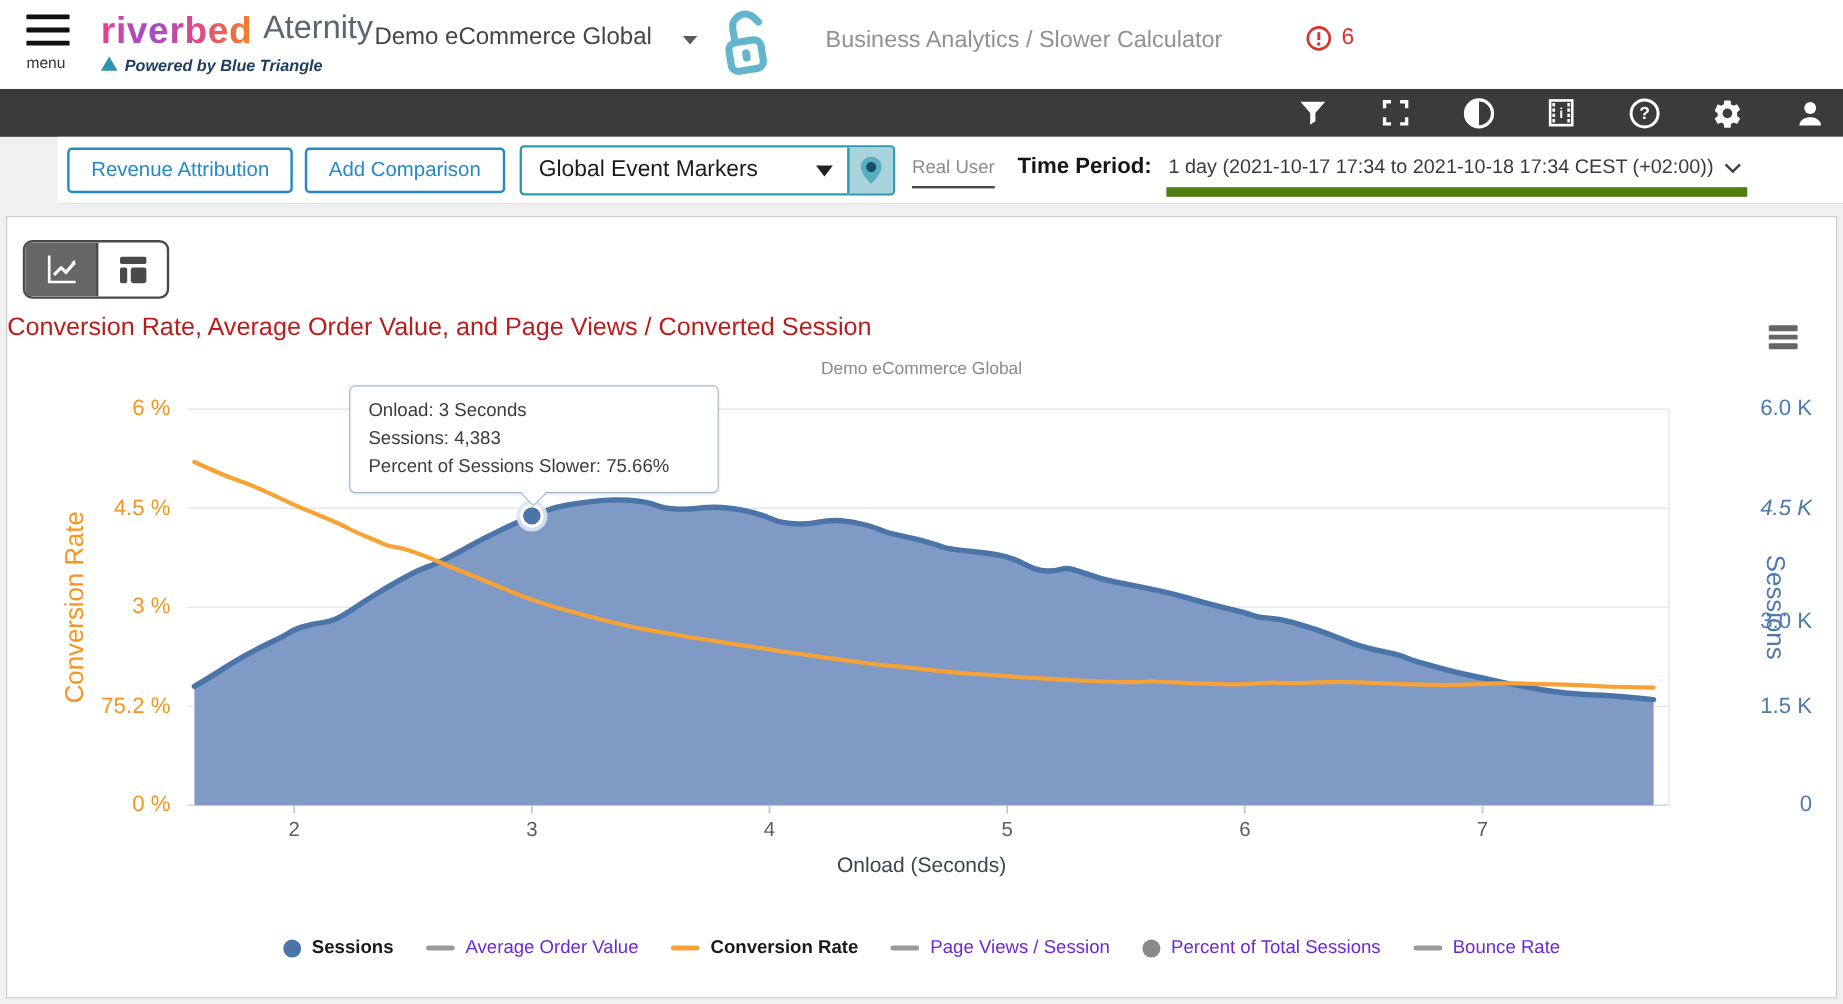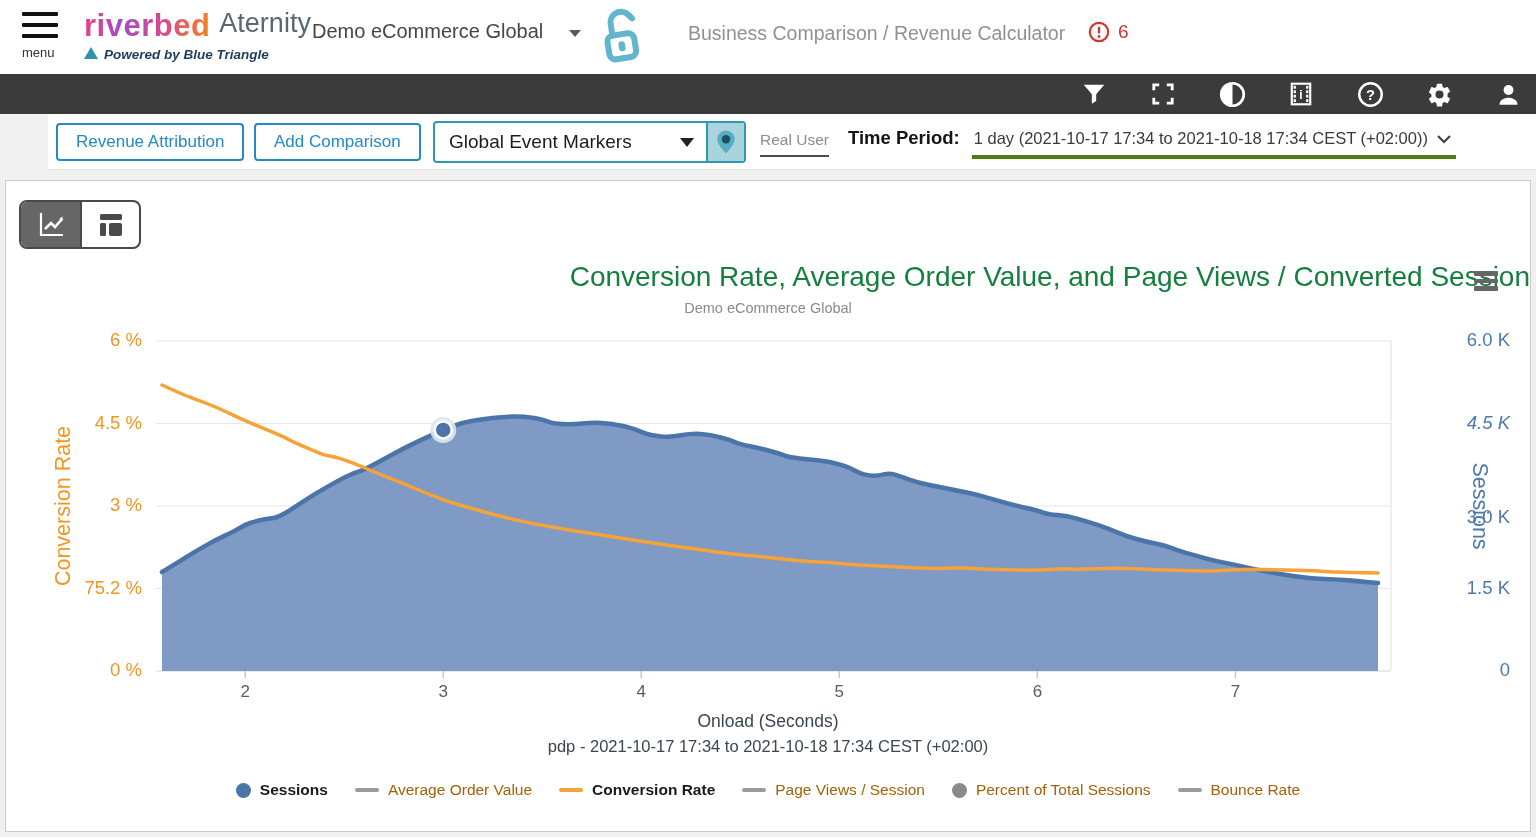--- a/index.html
+++ b/index.html
@@ -47,35 +47,35 @@
      border-radius:4px; background:#fff; display:flex; align-items:stretch; cursor:pointer; }
   .marker-select .sel-value { font-size:19px; color:#1c1c1c; padding:0 14px; display:flex; align-items:center; }
   .sel-caret { width:0; height:0; border-left:7px solid transparent; border-right:7px solid transparent;
      border-top:9px solid #222; align-self:center; margin:0 12px 0 34px; }
   .pin-box { width:38px; background:#a9d4de; border-left:2px solid #2e9ab0; display:flex;
      align-items:center; justify-content:center; }
   .real-user { position:absolute; left:712px; top:17px; font-size:15.5px; color:#8c8c8c;
      padding-bottom:6px; border-bottom:2px solid #4a4a4a; cursor:pointer; }
   .time-period { position:absolute; left:800px; top:13px; display:flex; align-items:baseline; }
   .tp-label { font-size:18.5px; font-weight:bold; color:#141414; margin-right:12px; }
-  .tp-value-wrap { display:flex; align-items:center; border-bottom:4px solid #4d7c0f; padding:0 4px 7px 2px; cursor:pointer; }
+  .tp-value-wrap { display:flex; align-items:center; border-bottom:8px solid #4d7c0f; padding:0 4px 7px 2px; cursor:pointer; }
   .tp-value { font-size:16.5px; color:#3a3a3a; }
   .collapse-btn { position:absolute; right:-3px; top:4px; width:32px; height:36px; background:#fff;
      border:2px solid #6f6f6f; border-radius:4px; display:flex; align-items:center; justify-content:center; cursor:pointer; }
 
   
   .chart-panel { position:relative; margin:10px 5px 0 5px; width:1526px; height:652px;
      background:#ffffff; border:1px solid #cccccc; }
   .view-toggle { position:absolute; left:13px; top:19px; display:flex; border:2px solid #4a4a4a;
      border-radius:8px; overflow:hidden; background:#fff; }
   .vt-btn { width:59px; height:45px; display:flex; align-items:center; justify-content:center; cursor:pointer; }
   .vt-active { background:#666666; }
   .vt-btn + .vt-btn { border-left:2px solid #4a4a4a; }
-  .chart-title { position:absolute; left:0; top:80px; width:100%; text-align:right;
-     font-size:28px; color:#15803d; }
+  .chart-title { position:absolute; left:0; top:80px; width:100%; text-align:left;
+     font-size:21px; color:#b91c1c; }
   .chart-subtitle { position:absolute; left:0; top:119px; width:100%; text-align:center;
      font-size:14.5px; color:#8a8a8a; }
   .chart-menu { position:absolute; right:32px; top:90px; cursor:pointer; }
   .chart-menu .m-bar { display:block; width:24px; height:4.5px; background:#666; border-radius:1px; margin-bottom:3px; }
 
   .chart-canvas { position:absolute; left:0; top:0; width:1526px; height:560px; }
 
   .ytick-left { position:absolute; left:0; width:136px; text-align:right; font-size:18.5px; color:#f5941e; }
   .ytick-right { position:absolute; left:1404px; width:100px; text-align:right; font-size:18.5px; color:#4d79ad; }
   .xtick { position:absolute; width:60px; text-align:center; top:501px; font-size:17px; color:#5c5c5c; }
@@ -91,21 +91,21 @@
      box-shadow:0 1px 3px rgba(0,0,0,0.08); }
   .tooltip .tip-line { font-size:15.5px; color:#3c3c3c; line-height:23px; white-space:nowrap; }
   .tip-pointer { position:absolute; left:145px; bottom:-8.5px; width:15px; height:15px; background:#fff;
      border-right:1.5px solid #9fb9d0; border-bottom:1.5px solid #9fb9d0; transform:rotate(45deg); }
 
   .legend { position:absolute; left:0; top:600px; width:100%; display:flex; justify-content:center;
      align-items:center; gap:27px; }
   .legend-item { display:flex; align-items:center; gap:9px; cursor:pointer; }
   .legend-item .lg-label { font-size:15.5px; }
   .lg-on { color:#1a1a1a; font-weight:bold; }
-  .lg-off { color:#a16207; }
+  .lg-off { color:#6d28d9; }
 </style>
 </head>
 <body>
 
 <div class="app-header">
   <div class="menu-btn">
     <span class="bar"></span>
     <span class="bar"></span>
     <span class="bar"></span>
     <span class="menu-label">menu</span>
@@ -126,21 +126,21 @@
   </div>
   <div class="unlock">
     <svg width="52" height="64" viewBox="0 0 52 64">
       <g transform="rotate(-9 26 34)" fill="none" stroke="#62b5cd" stroke-width="6" stroke-linecap="round">
         <path d="M16 30 v-12 a10.5 10.5 0 0 1 19 -6 l3 4"></path>
         <rect x="10" y="30" width="27" height="24" rx="6"></rect>
         <rect x="20.5" y="37" width="6.5" height="10" rx="3" fill="#62b5cd" stroke="none"></rect>
       </g>
     </svg>
   </div>
-  <div class="hdr-title">Business Comparison / Revenue Calculator</div>
+  <div class="hdr-title">Business Analytics / Slower Calculator</div>
   <div class="alerts">
     <svg class="alert-circle" viewBox="0 0 24 24">
       <circle cx="12" cy="12" r="10" fill="none" stroke="#d6342c" stroke-width="2.4"></circle>
       <line x1="12" y1="6.5" x2="12" y2="13.5" stroke="#d6342c" stroke-width="2.6"></line>
       <circle cx="12" cy="17" r="1.6" fill="#d6342c"></circle>
     </svg>
     <span class="alert-count">6</span>
   </div>
 </div>
 
@@ -298,23 +298,28 @@
     </div>
   <div id="xticks">
       <div class="xtick" style="left: 209.179px;">2</div>
       <div class="xtick" style="left: 407.225px;">3</div>
       <div class="xtick" style="left: 605.27px;">4</div>
       <div class="xtick" style="left: 803.316px;">5</div>
       <div class="xtick" style="left: 1001.36px;">6</div>
       <div class="xtick" style="left: 1199.41px;">7</div>
     </div>
 
+  <div class="tooltip">
+    <div class="tip-line">Onload: 3 Seconds</div>
+    <div class="tip-line">Sessions: 4,383</div>
+    <div class="tip-line">Percent of Sessions Slower: 75.66%</div>
+    <span class="tip-pointer"></span>
+  </div>
 
   <div class="x-axis-label">Onload (Seconds)</div>
-  <div class="x-axis-sublabel">pdp - 2021-10-17 17:34 to 2021-10-18 17:34 CEST (+02:00)</div>
 
   <div class="legend">
       <span class="legend-item">
         <span style="width: 15px; height: 15px; border-radius: 50%; background: rgb(75, 117, 169);"></span>
         <span class="lg-label lg-on">Sessions</span>
       </span>
       <span class="legend-item">
         <span style="width: 24px; height: 3.5px; border-radius: 2px; background: rgb(154, 154, 154);"></span>
         <span class="lg-label lg-off">Average Order Value</span>
       </span>

